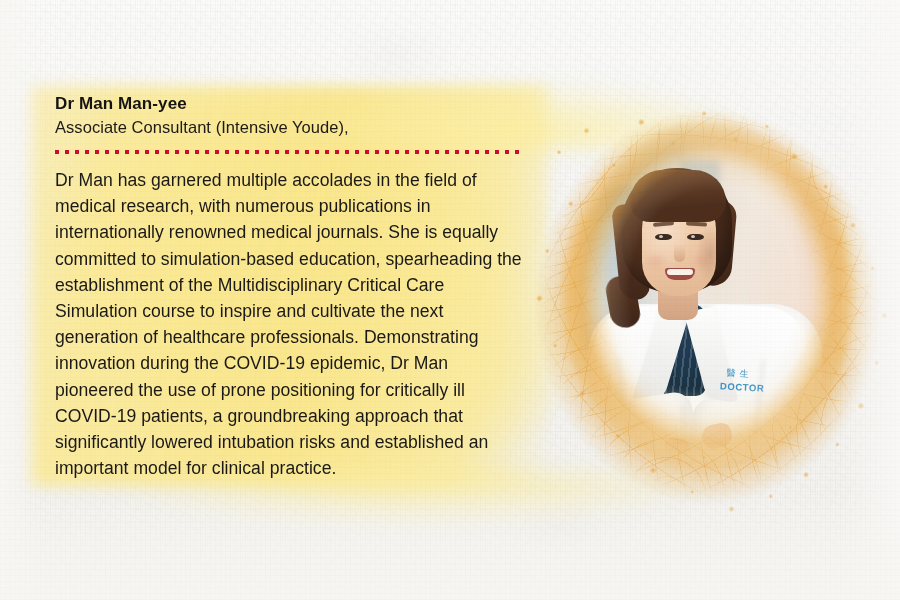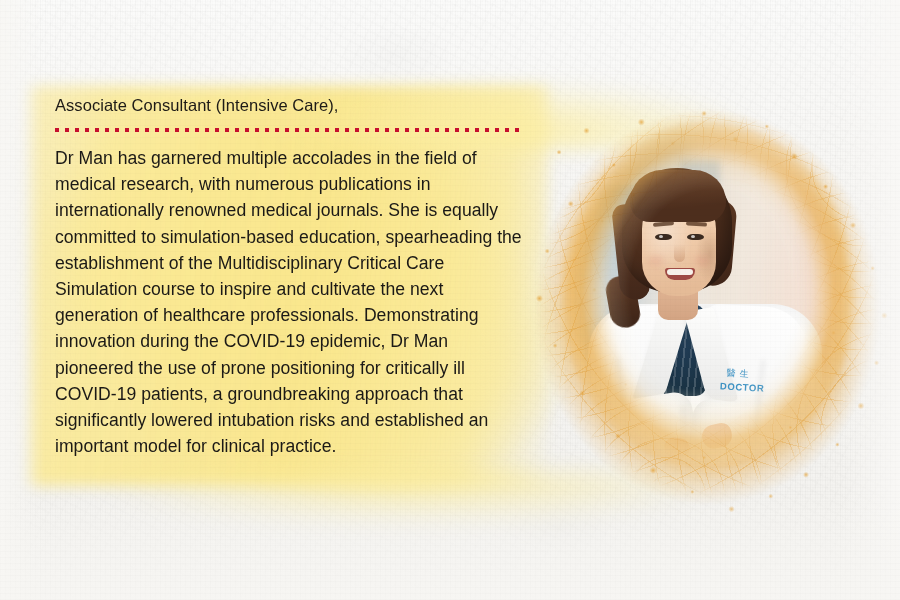--- a/index.html
+++ b/index.html
@@ -666,21 +666,22 @@
 
     <div class="badge">
       <div class="badge-cn">醫生</div>
       <div class="badge-en">DOCTOR</div>
     </div>
 
     <div class="photo-bottom-fade"></div>
   </div>
 
   <div class="text-col">
-    <div class="person-role">Associate Consultant (Intensive Care),</div>
+    <div class="person-name">Dr Man Man-yee</div>
+    <div class="person-role">Associate Consultant (Intensive Youde),</div>
     <div class="divider"></div>
     <div class="bio">Dr Man has garnered multiple accolades in the field of medical research, with numerous publications in internationally renowned medical journals. She is equally committed to simulation-based education, spearheading the establishment of the Multidisciplinary Critical Care Simulation course to inspire and cultivate the next generation of healthcare professionals. Demonstrating innovation during the COVID-19 epidemic, Dr Man pioneered the use of prone positioning for critically ill COVID-19 patients, a groundbreaking approach that significantly lowered intubation risks and established an important model for clinical practice.</div>
   </div>
 
   <div class="left-white-fade"></div>
   <div class="right-white-fade"></div>
   <div class="bottom-white-fade"></div>
   <div class="grain-top"></div>
 
 </div>

